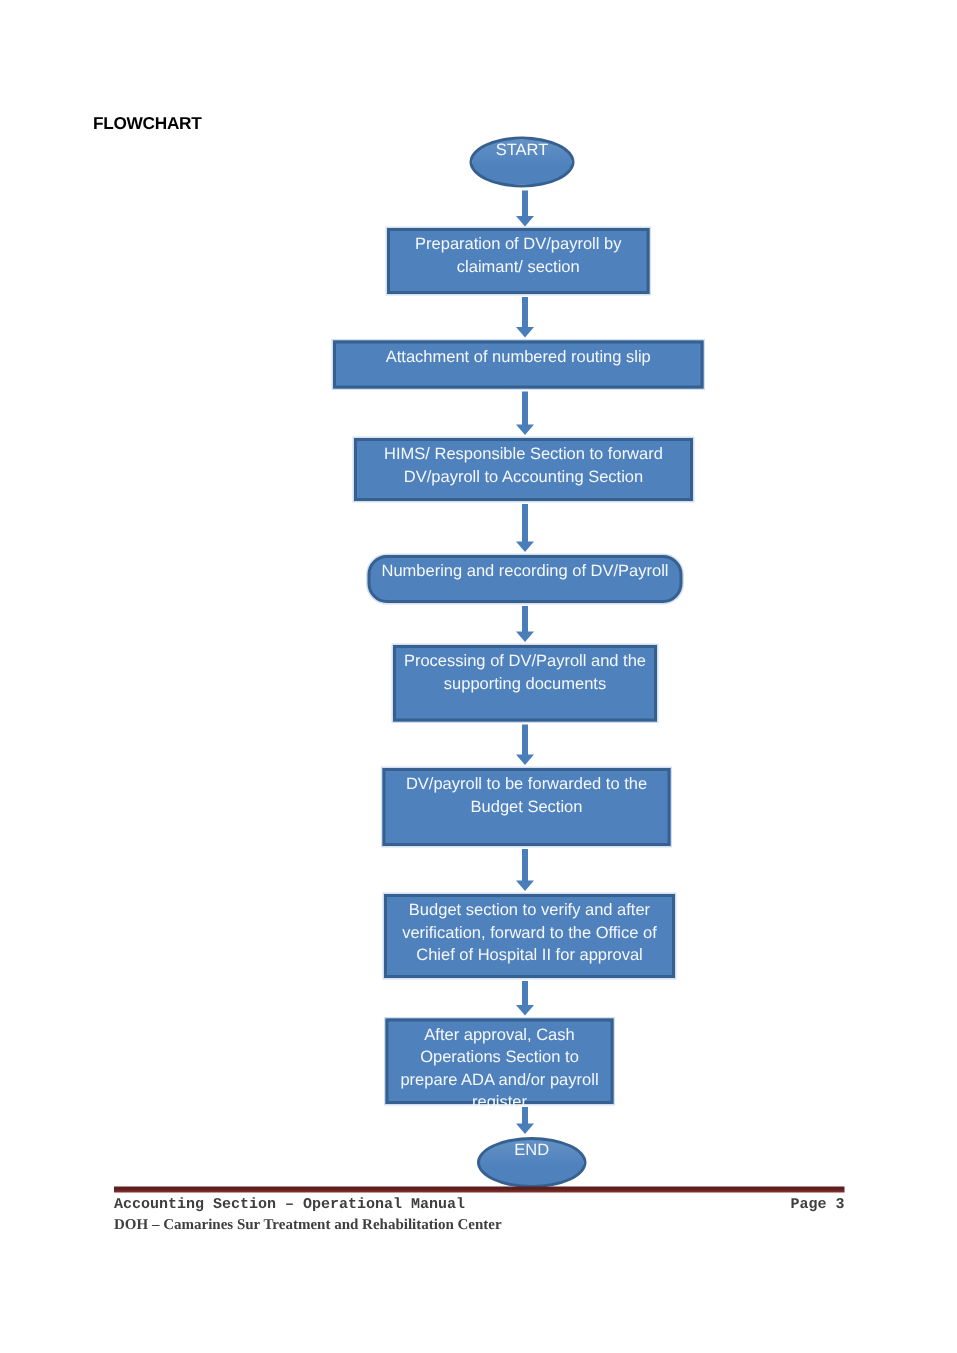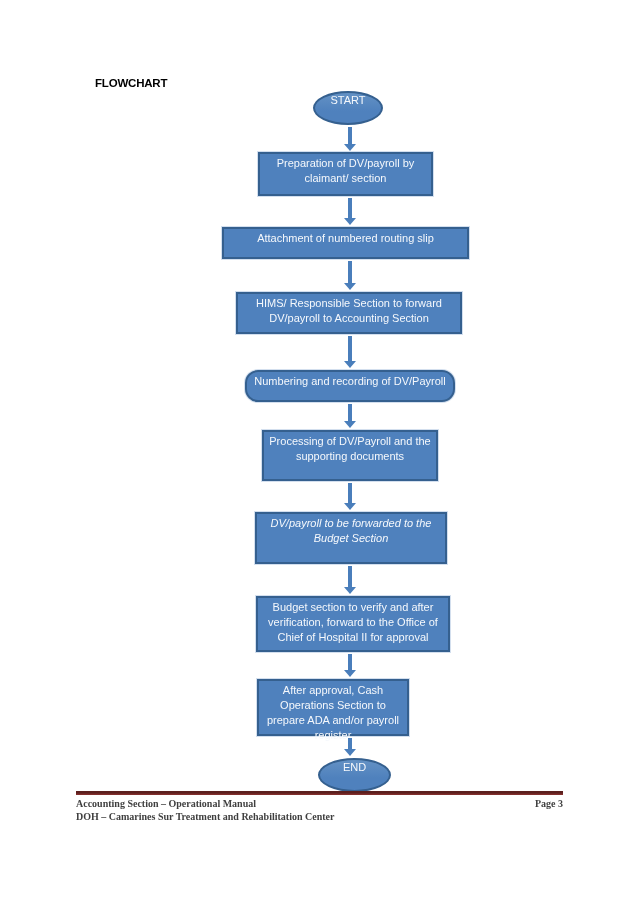--- a/index.html
+++ b/index.html
@@ -9,21 +9,21 @@
   .page {
     position: relative;
     width: 638px;
     height: 902px;
     background: #ffffff;
     overflow: hidden;
   }
 
   .doc-title {
     position: absolute;
-    left: 95px;
+    left: 62px;
     top: 77px;
     font-family: "Liberation Sans", sans-serif;
     font-size: 11.5px;
     font-weight: bold;
     letter-spacing: -0.2px;
     color: #000000;
   }
 
   
   .node {
@@ -46,21 +46,21 @@
     border-radius: 50%;
     background: linear-gradient(180deg, #6391c4 0%, var(--node-fill, #4f81bd) 60%);
   }
 
   #oval-start { left: 313px; top: 91px;  width: 70px; height: 34px; }
   #box-1 { left: 258px; top: 152px; width: 175px; height: 44px; }
   #box-2 { left: 222px; top: 227px; width: 247px; height: 32px; }
   #box-3 { left: 236px; top: 292px; width: 226px; height: 42px; }
   #box-4 { left: 245px; top: 370px; width: 210px; height: 32px; border-radius: 13px; }
   #box-5 { left: 262px; top: 430px; width: 176px; height: 51px; }
-  #box-6 { left: 255px; top: 512px; width: 192px; height: 52px; font-style: italic; }
+  #box-6 { left: 255px; top: 512px; width: 192px; height: 52px; }
   #box-7 { left: 256px; top: 596px; width: 194px; height: 56px; }
   #box-8 { left: 257px; top: 679px; width: 152px; height: 57px; }
   #oval-end { left: 318px; top: 758px; width: 73px; height: 34px; }
 
   
   .arrow {
     position: absolute;
     left: 344px;
     width: 12px;
   }
@@ -103,21 +103,21 @@
     height: 4px;
     background: linear-gradient(180deg, var(--footer-rule-dark, #5c1f1e) 0%, var(--footer-rule-dark, #5c1f1e) 45%, var(--footer-rule-light, #8c3331) 100%);
   }
   .footer-row {
     position: absolute;
     left: 76px;
     top: 798px;
     width: 487px;
     display: flex;
     justify-content: space-between;
-    font-family: Liberation Serif, serif;
+    font-family: Liberation Mono, monospace;
     font-weight: bold;
     font-size: 10px;
     color: var(--footer-text, #3f3f3f);
   }
   .footer-line2 {
     position: absolute;
     left: 76px;
     top: 811px;
     font-family: "Liberation Serif", serif;
     font-weight: bold;

